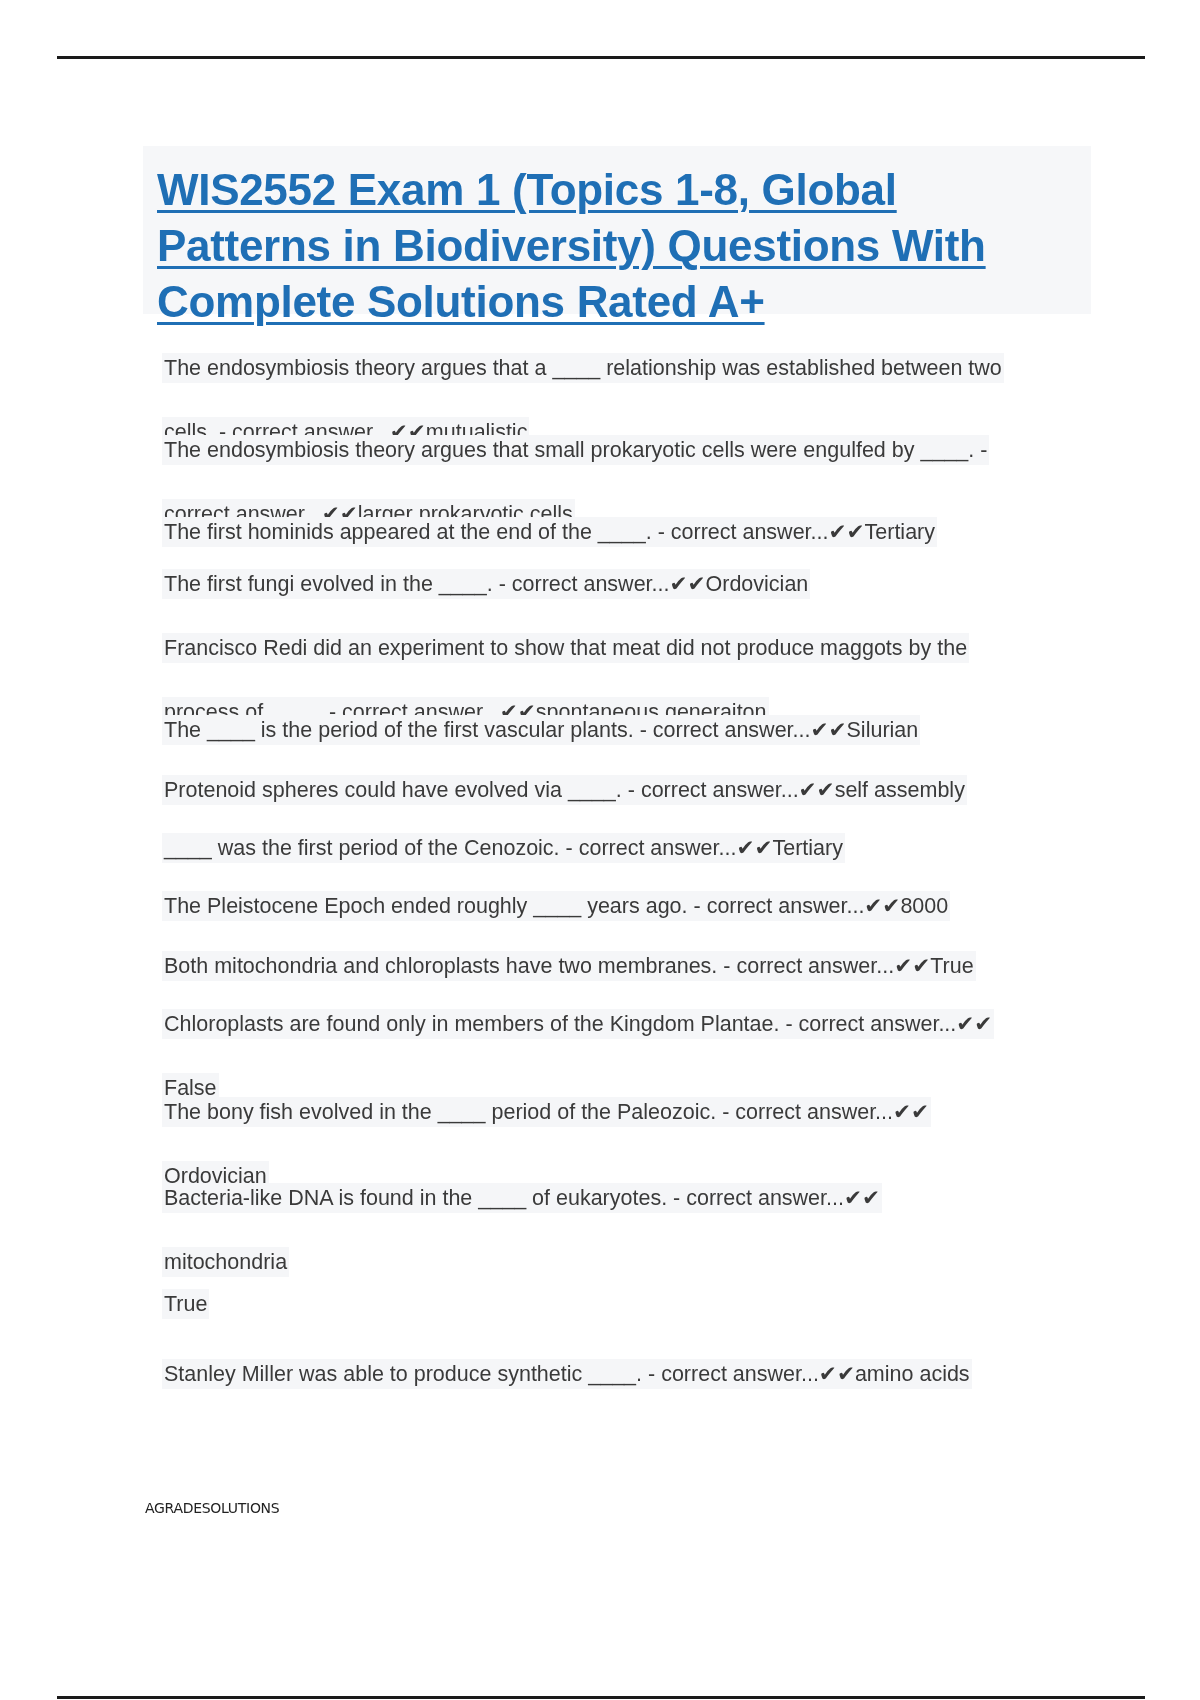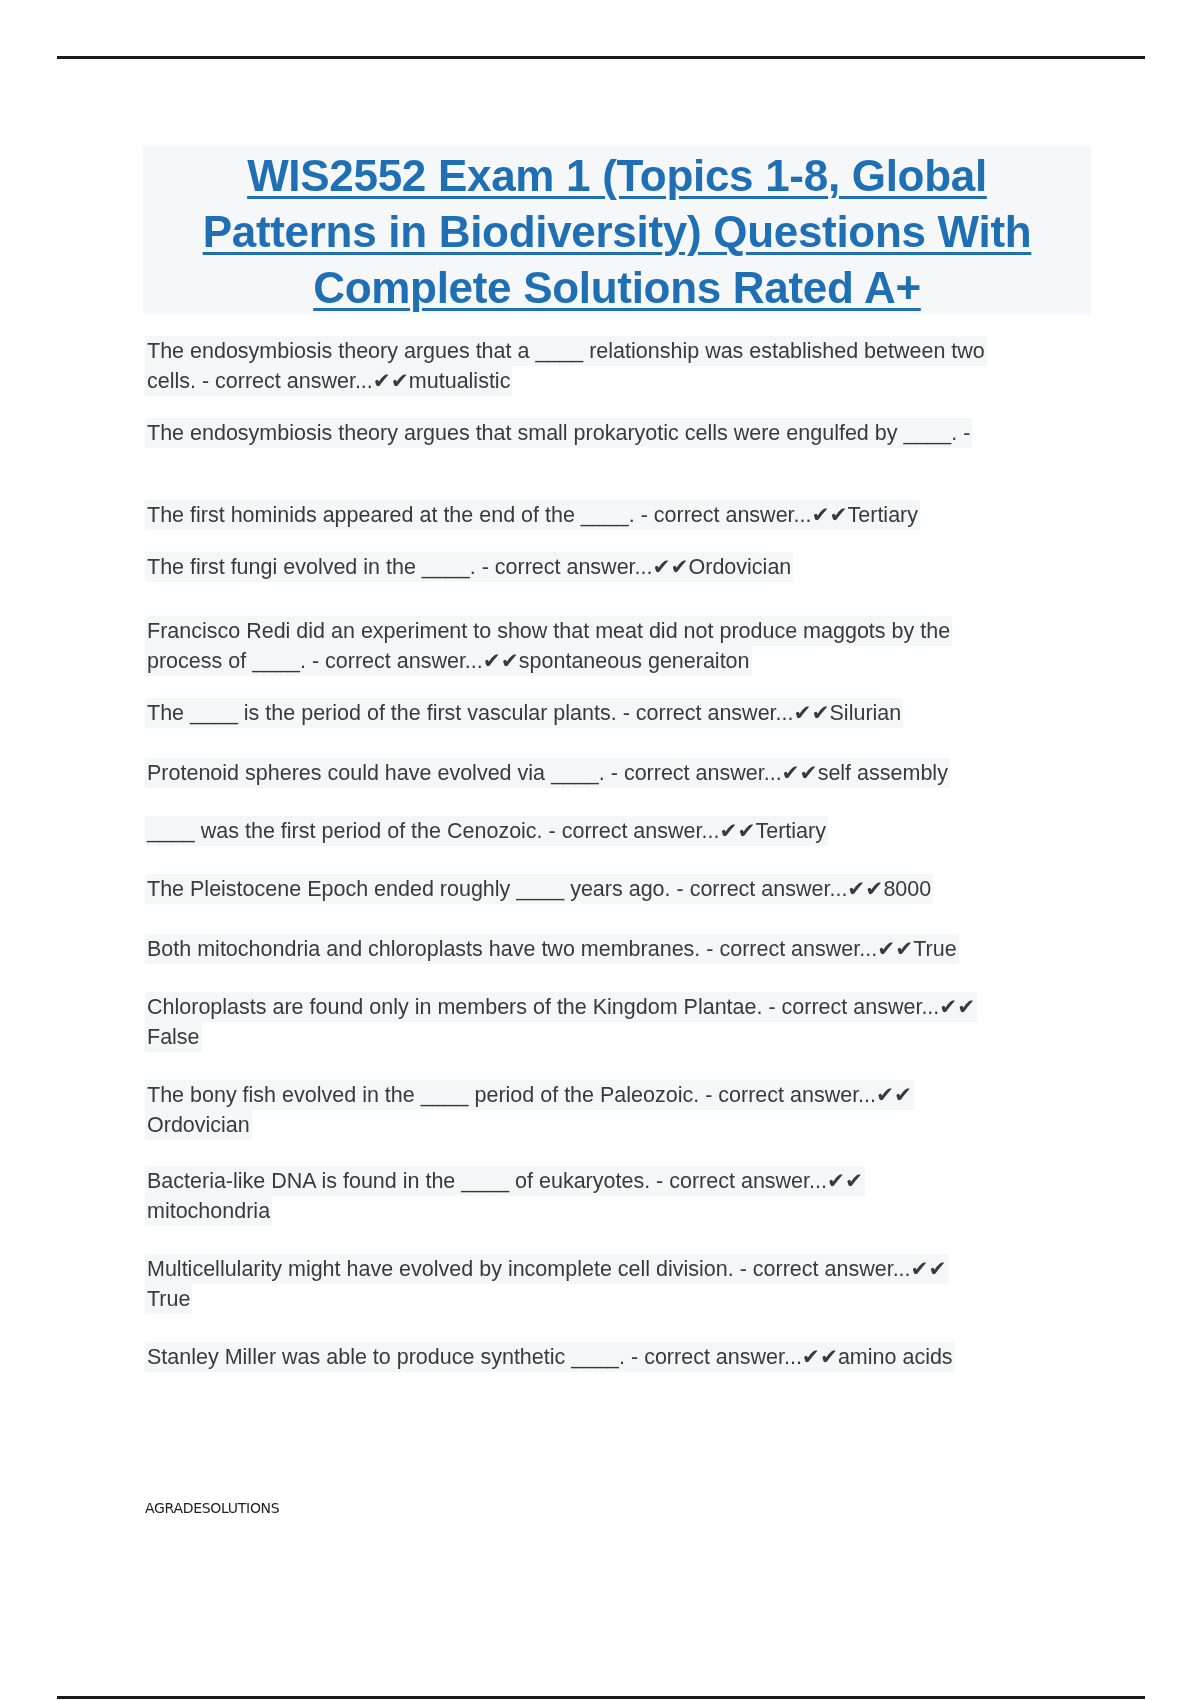--- a/index.html
+++ b/index.html
@@ -1,24 +1,24 @@
 <!DOCTYPE html>
 <html><head>
   <meta charset="utf-8">
   <style>
     html, body { margin: 0; padding: 0; background: #ffffff; }
     body { width: 1200px; height: 1700px; position: relative; overflow: hidden; font-family: "Liberation Sans", sans-serif; }
     .rule { position: absolute; left: 57px; width: 1088px; height: 3px; background: #1a1a1a; }
     .rule.top { top: 56px; }
     .rule.bottom { top: 1696px; }
     .title-box { position: absolute; left: 143px; top: 146px; width: 948px; height: 168px; background: #f6f7f9; }
-    .title { margin: 0; text-align: center; color: #1f6fb5; font-weight: bold; font-size: 44px; line-height: 56px; padding-top: 2px; letter-spacing: -0.3px; }
+    .title { margin: 14px; text-align: left; color: #1f6fb5; font-weight: bold; font-size: 44px; line-height: 56px; padding-top: 2px; letter-spacing: -0.3px; }
     .title span { text-decoration: underline; text-decoration-thickness: 3px; text-underline-offset: 5px; }
     .qa-list { position: absolute; left: 145px; top: 336px; width: 960px; }
-    .qa { font-size: 21.5px; line-height: 30px; color: #3a3a3a; margin: 0; display: inline-block; background: #f5f6f8; padding: 0 2px; }
+    .qa { font-size: 21.5px; line-height: 30px; color: #3a3a3a; margin: 17px; display: inline-block; background: #f5f6f8; padding: 0 2px; }
     .qa-wrap { position: absolute; left: 0; }
     .footer-brand { position: absolute; left: 145px; top: 1500px; font-family: "DejaVu Sans", sans-serif; font-size: 14px; color: #222; letter-spacing: -0.3px; }
   </style>
 </head>
 <body>
 
 <div class="rule top"></div>
 
 <div class="title-box">
   <h1 class="title">
@@ -28,20 +28,21 @@
   </h1>
 </div>
 
 <div class="qa-list">
   <div class="qa-wrap" style="top:0px">
     <p class="qa">The endosymbiosis theory argues that a ____ relationship was established between two</p><br>
     <p class="qa">cells. - correct answer...✔✔mutualistic</p>
   </div>
   <div class="qa-wrap" style="top:82px">
     <p class="qa">The endosymbiosis theory argues that small prokaryotic cells were engulfed by ____. -</p><br>
+    <p class="qa">correct answer...✔✔larger prokaryotic cells</p>
   </div>
   <div class="qa-wrap" style="top:164px">
     <p class="qa">The first hominids appeared at the end of the ____. - correct answer...✔✔Tertiary</p>
   </div>
   <div class="qa-wrap" style="top:216px">
     <p class="qa">The first fungi evolved in the ____. - correct answer...✔✔Ordovician</p>
   </div>
   <div class="qa-wrap" style="top:280px">
     <p class="qa">Francisco Redi did an experiment to show that meat did not produce maggots by the</p><br>
     <p class="qa">process of ____. - correct answer...✔✔spontaneous generaiton</p>
@@ -67,21 +68,21 @@
   </div>
   <div class="qa-wrap" style="top:744px">
     <p class="qa">The bony fish evolved in the ____ period of the Paleozoic. - correct answer...✔✔</p><br>
     <p class="qa">Ordovician</p>
   </div>
   <div class="qa-wrap" style="top:830px">
     <p class="qa">Bacteria-like DNA is found in the ____ of eukaryotes. - correct answer...✔✔</p><br>
     <p class="qa">mitochondria</p>
   </div>
   <div class="qa-wrap" style="top:918px">
-    <p class="qa">Multicellularity might have evolved by incomplete cell division. - correct answer...✔✔</p><br>
+    <br>
     <p class="qa">True</p>
   </div>
   <div class="qa-wrap" style="top:1006px">
     <p class="qa">Stanley Miller was able to produce synthetic ____. - correct answer...✔✔amino acids</p>
   </div>
 </div>
 
 <div class="footer-brand">AGRADESOLUTIONS</div>
 
 <div class="rule bottom"></div>

